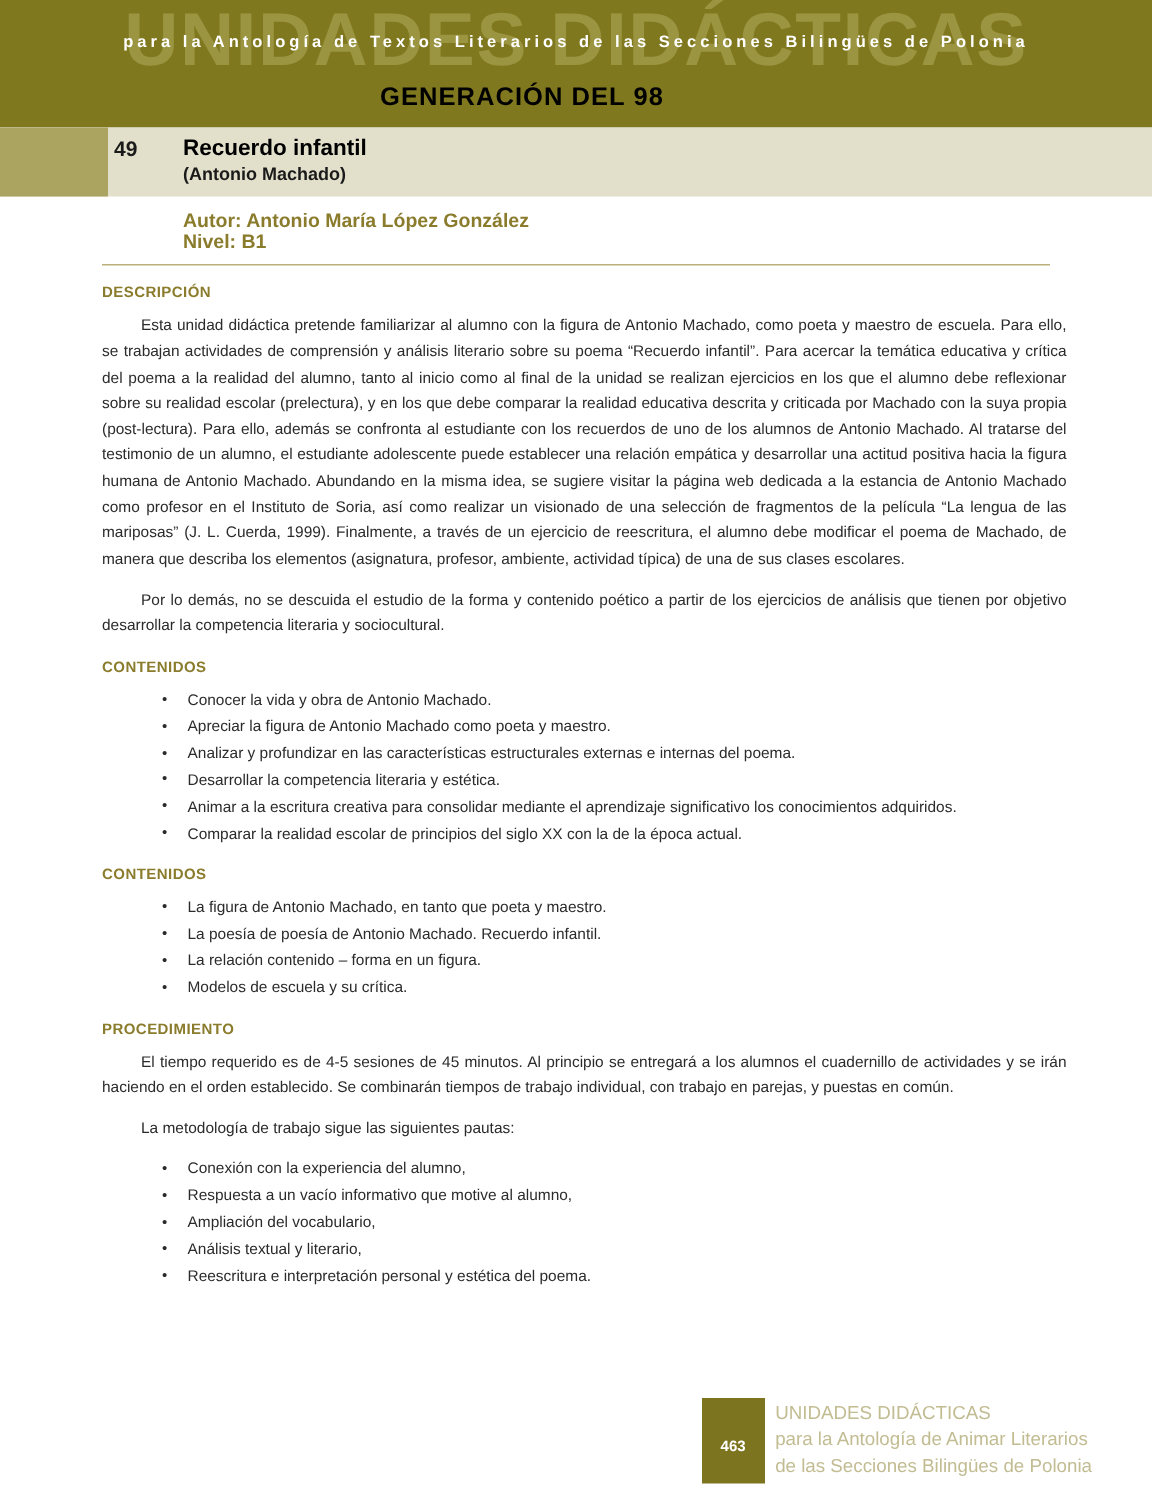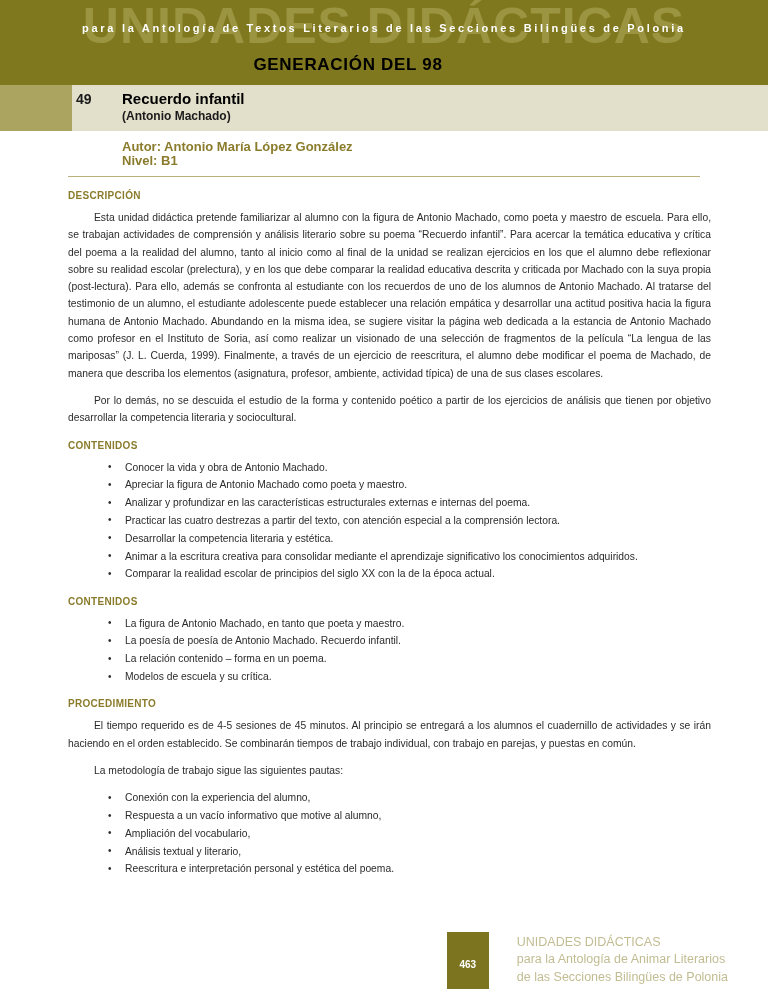--- a/index.html
+++ b/index.html
@@ -189,21 +189,21 @@
     right: 40px;
     bottom: 5px;
     display: flex;
     align-items: flex-end;
   }
   .page-box {
     width: 42px;
     height: 57px;
     background: #7d7420;
     position: relative;
-    margin-right: 28px;
+    margin-right: 7px;
   }
   .page-number {
     position: absolute;
     left: 0;
     right: 0;
     bottom: 19px;
     text-align: center;
     font-size: 10px;
     font-weight: bold;
     color: #ffffff;
@@ -249,31 +249,30 @@
 
     <div class="section-heading">DESCRIPCIÓN</div>
     <p class="body-text">Esta unidad didáctica pretende familiarizar al alumno con la figura de Antonio Machado, como poeta y maestro de escuela. Para ello, se trabajan actividades de comprensión y análisis literario sobre su poema “Recuerdo infantil”. Para acercar la temática educativa y crítica del poema a la realidad del alumno, tanto al inicio como al final de la unidad se realizan ejercicios en los que el alumno debe reflexionar sobre su realidad escolar (prelectura), y en los que debe comparar la realidad educativa descrita y criticada por Machado con la suya propia (post-lectura). Para ello, además se confronta al estudiante con los recuerdos de uno de los alumnos de Antonio Machado. Al tratarse del testimonio de un alumno, el estudiante adolescente puede establecer una relación empática y desarrollar una actitud positiva hacia la figura humana de Antonio Machado. Abundando en la misma idea, se sugiere visitar la página web dedicada a la estancia de Antonio Machado como profesor en el Instituto de Soria, así como realizar un visionado de una selección de fragmentos de la película “La lengua de las mariposas” (J. L. Cuerda, 1999). Finalmente, a través de un ejercicio de reescritura, el alumno debe modificar el poema de Machado, de manera que describa los elementos (asignatura, profesor, ambiente, actividad típica) de una de sus clases escolares.</p>
     <p class="body-text">Por lo demás, no se descuida el estudio de la forma y contenido poético a partir de los ejercicios de análisis que tienen por objetivo desarrollar la competencia literaria y sociocultural.</p>
 
     <div class="section-heading">CONTENIDOS</div>
     <ul class="bullets">
       <li>Conocer la vida y obra de Antonio Machado.</li>
       <li>Apreciar la figura de Antonio Machado como poeta y maestro.</li>
       <li>Analizar y profundizar en las características estructurales externas e internas del poema.</li>
-      <li>Practicar las cuatro destrezas a partir del texto, con atención especial a la comprensión lectora.</li>
       <li>Desarrollar la competencia literaria y estética.</li>
       <li>Animar a la escritura creativa para consolidar mediante el aprendizaje significativo los conocimientos adquiridos.</li>
       <li>Comparar la realidad escolar de principios del siglo XX con la de la época actual.</li>
     </ul>
 
     <div class="section-heading">CONTENIDOS</div>
     <ul class="bullets">
       <li>La figura de Antonio Machado, en tanto que poeta y maestro.</li>
       <li>La poesía de poesía de Antonio Machado. Recuerdo infantil.</li>
-      <li>La relación contenido – forma en un poema.</li>
+      <li>La relación contenido – forma en un figura.</li>
       <li>Modelos de escuela y su crítica.</li>
     </ul>
 
     <div class="section-heading">PROCEDIMIENTO</div>
     <p class="body-text">El tiempo requerido es de 4-5 sesiones de 45 minutos. Al principio se entregará a los alumnos el cuadernillo de actividades y se irán haciendo en el orden establecido. Se combinarán tiempos de trabajo individual, con trabajo en parejas, y puestas en común.</p>
     <p class="body-text">La metodología de trabajo sigue las siguientes pautas:</p>
     <ul class="bullets">
       <li>Conexión con la experiencia del alumno,</li>
       <li>Respuesta a un vacío informativo que motive al alumno,</li>
       <li>Ampliación del vocabulario,</li>

